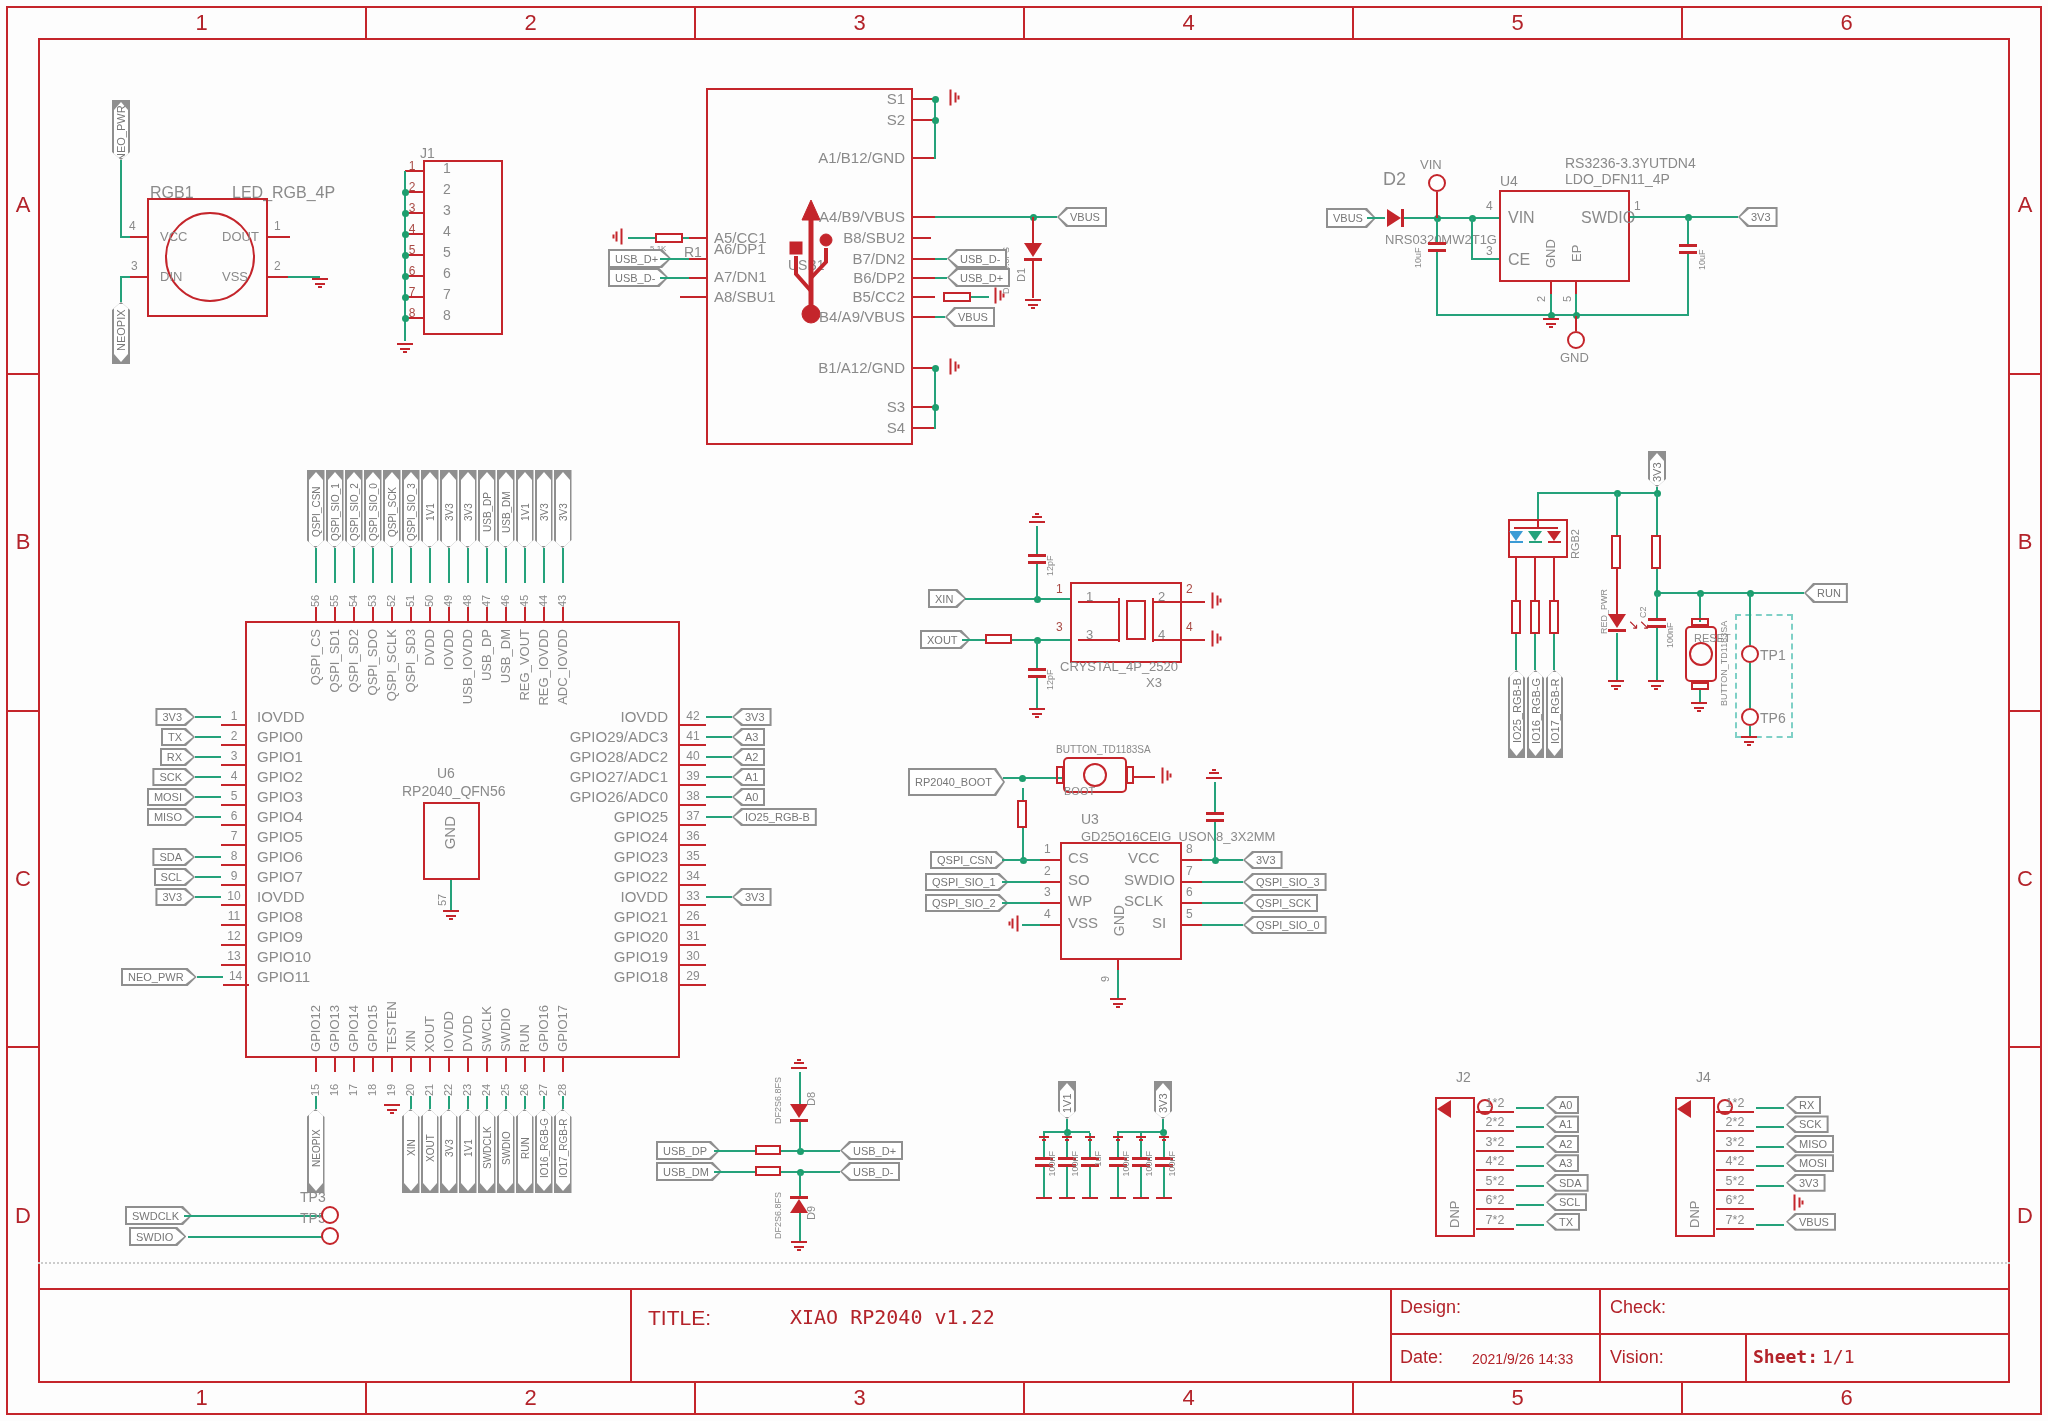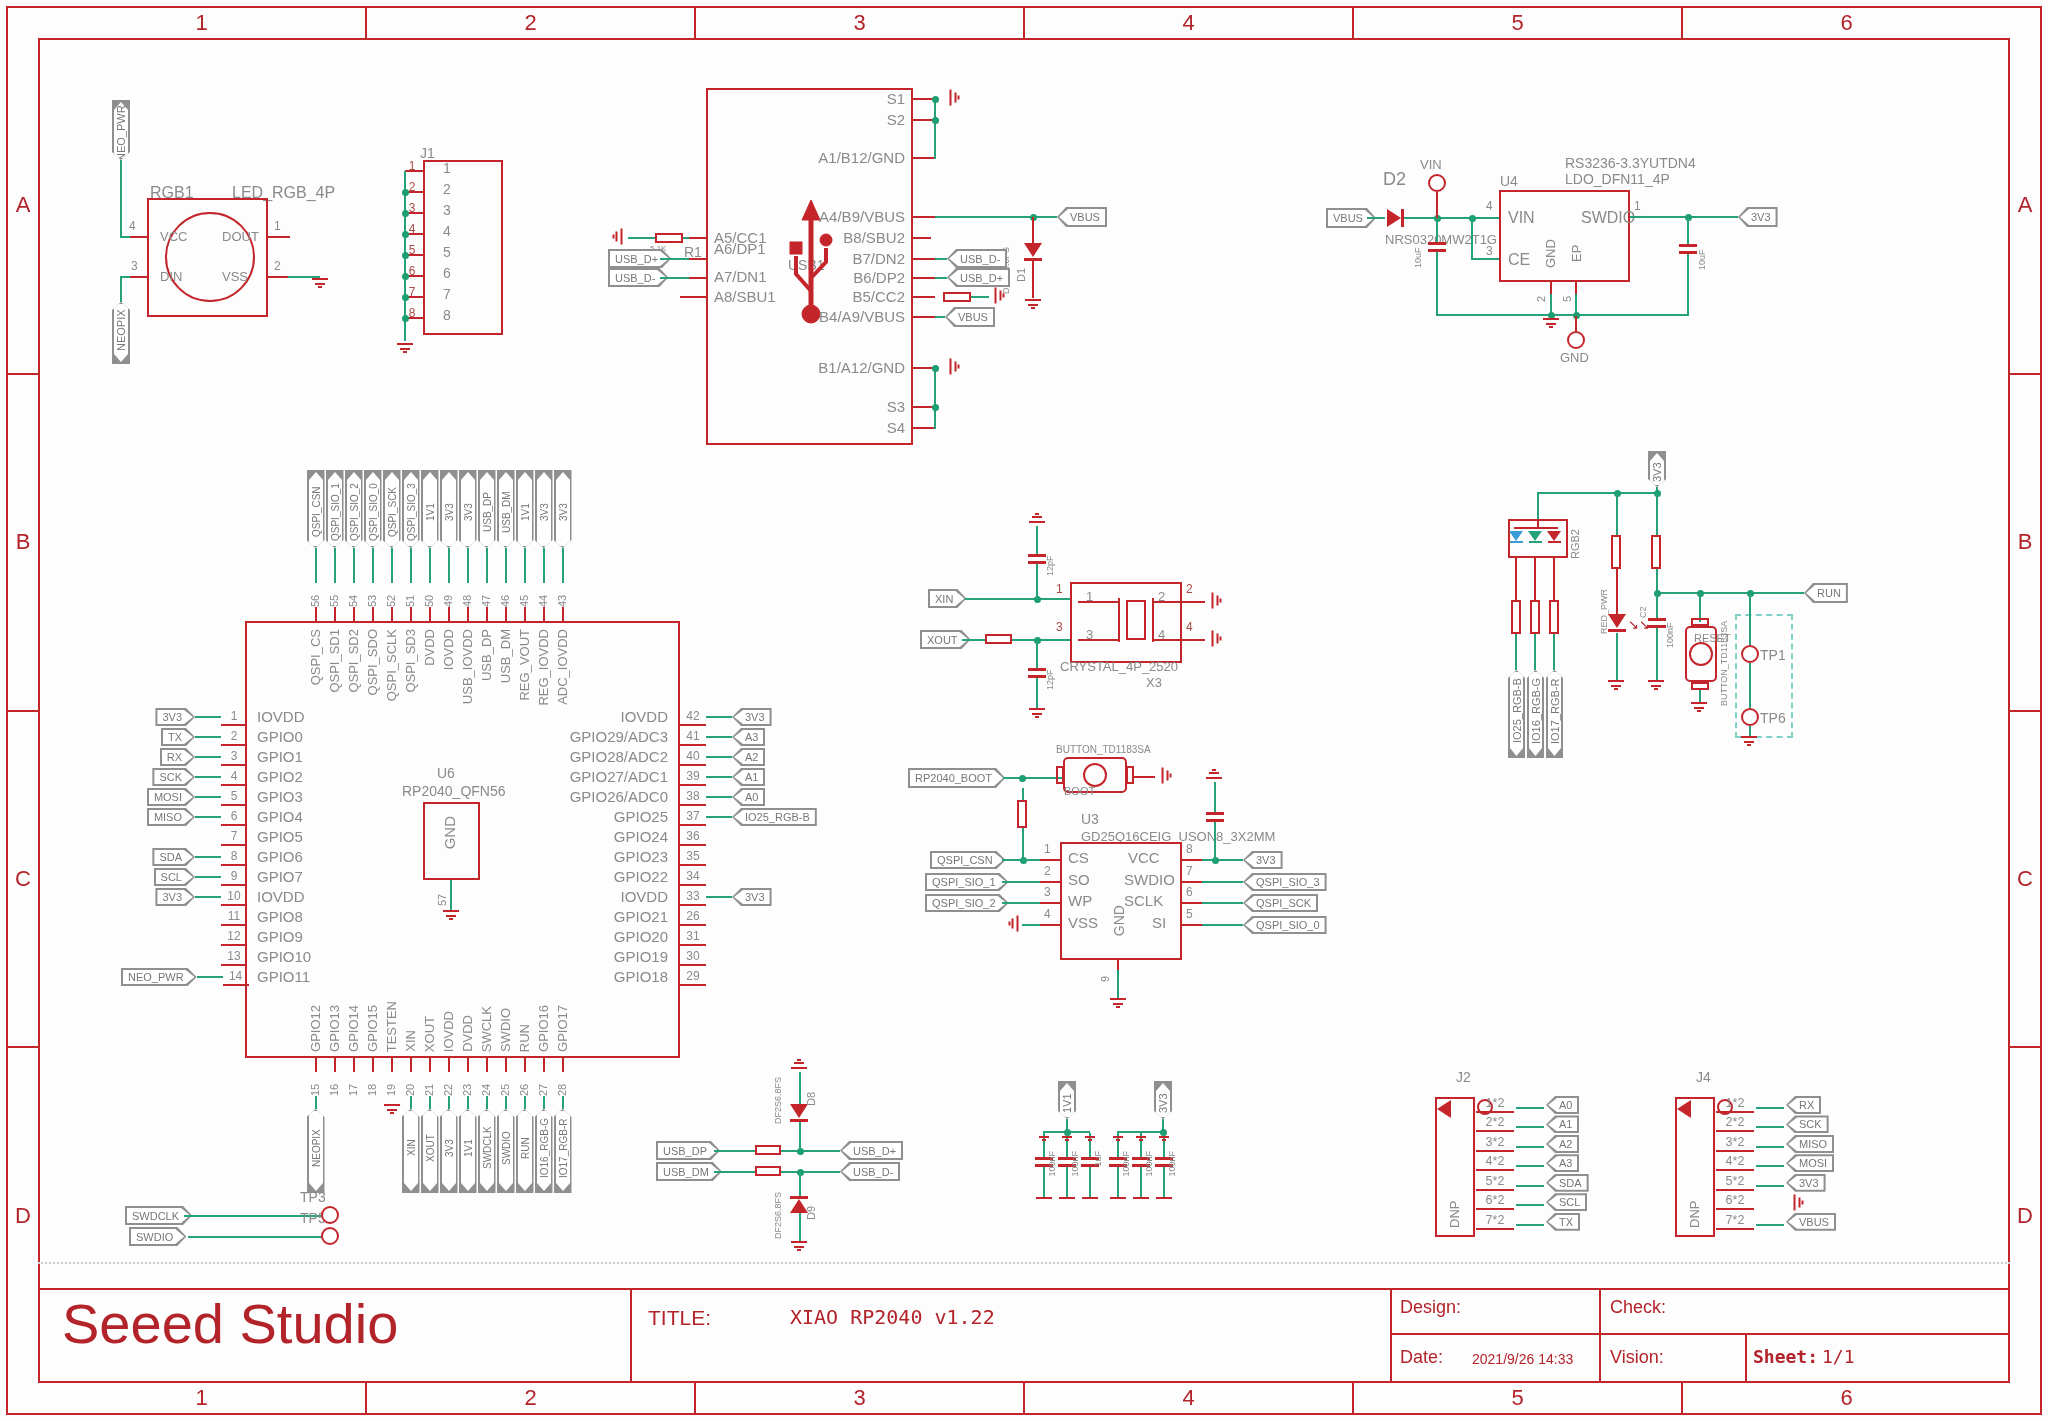--- a/index.html
+++ b/index.html
@@ -1013,21 +1013,21 @@
   <span class="rlabel" style="left:1056px;top:621px;font-size:12px;color:#a94a44">3</span>
   <span class="rlabel" style="left:1186px;top:583px;font-size:12px;color:#a94a44">2</span>
   <span class="rlabel" style="left:1186px;top:621px;font-size:12px;color:#a94a44">4</span>
   <div class="rh" style="left:1182px;top:601px;width:23px"></div>
   <div class="rh" style="left:1182px;top:639px;width:23px"></div>
   <div class="gnd gr" style="left:1208px;top:596px"></div>
   <div class="gnd gr" style="left:1208px;top:634px"></div>
   <span class="glabel" style="left:1060px;top:660px;font-size:13px">CRYSTAL_4P_2520</span>
   <span class="glabel" style="left:1146px;top:676px;font-size:13px">X3</span>
 
-  <span class="tag pr" style="left:908px;top:768px;height:20px">
+  <span class="tag pr" style="left:908px;top:768px;height:28px">
       <span class="tag-i pr">RP2040_BOOT</span>
     </span>
   <div class="wh" style="left:1003px;top:777px;width:60px"></div>
   <div class="dot" style="left:1022px;top:778px"></div>
   <span class="glabel" style="left:1056px;top:744px;font-size:10px">BUTTON_TD1183SA</span>
   <div class="box" style="left:1063px;top:757px;width:64px;height:36px;border-radius:5px"></div>
   <div class="circ" style="left:1083px;top:763px;width:24px;height:24px;background:transparent"></div>
   <div class="box" style="left:1056px;top:766px;width:8px;height:18px"></div>
   <div class="box" style="left:1126px;top:766px;width:8px;height:18px"></div>
   <span class="glabel" style="left:1064px;top:785px;font-size:11px">BOOT</span>
@@ -1431,21 +1431,20 @@
   <span class="glabel" style="left:300px;top:1211px;font-size:14px">TP5</span>
   <div class="circ" style="left:321px;top:1206px;width:18px;height:18px"></div>
   <div class="circ" style="left:321px;top:1227px;width:18px;height:18px"></div>
 
   <div class="rh" style="left:38px;top:1288px;width:1972px"></div>
   <div class="rv" style="left:630px;top:1288px;height:95px"></div>
   <div class="rv" style="left:1390px;top:1288px;height:95px"></div>
   <div class="rv" style="left:1599px;top:1288px;height:95px"></div>
   <div class="rv" style="left:1745px;top:1333px;height:50px"></div>
   <div class="rh" style="left:1390px;top:1333px;width:620px"></div>
-  <span class="rlabel" style="left:62px;top:1293px;font-size:56px">Seeed Studio</span>
   <span class="rlabel" style="left:648px;top:1306px;font-size:21px">TITLE:</span>
   <span class="rlabel" style="left:790px;top:1306px;font-size:20px;font-family:'DejaVu Sans Mono',monospace">XIAO RP2040 v1.22</span>
   <span class="rlabel" style="left:1400px;top:1298px;font-size:18px">Design:</span>
   <span class="rlabel" style="left:1610px;top:1298px;font-size:18px">Check:</span>
   <span class="rlabel" style="left:1400px;top:1348px;font-size:18px">Date:</span>
   <span class="rlabel" style="left:1472px;top:1352px;font-size:14px">2021/9/26 14:33</span>
   <span class="rlabel" style="left:1610px;top:1348px;font-size:18px">Vision:</span>
   <span class="rlabel" style="left:1753px;top:1347px;font-size:18px;font-family:'DejaVu Sans Mono',monospace;font-weight:bold">Sheet:</span>
   <span class="rlabel" style="left:1822px;top:1347px;font-size:18px;font-family:'DejaVu Sans Mono',monospace">1/1</span>
 

